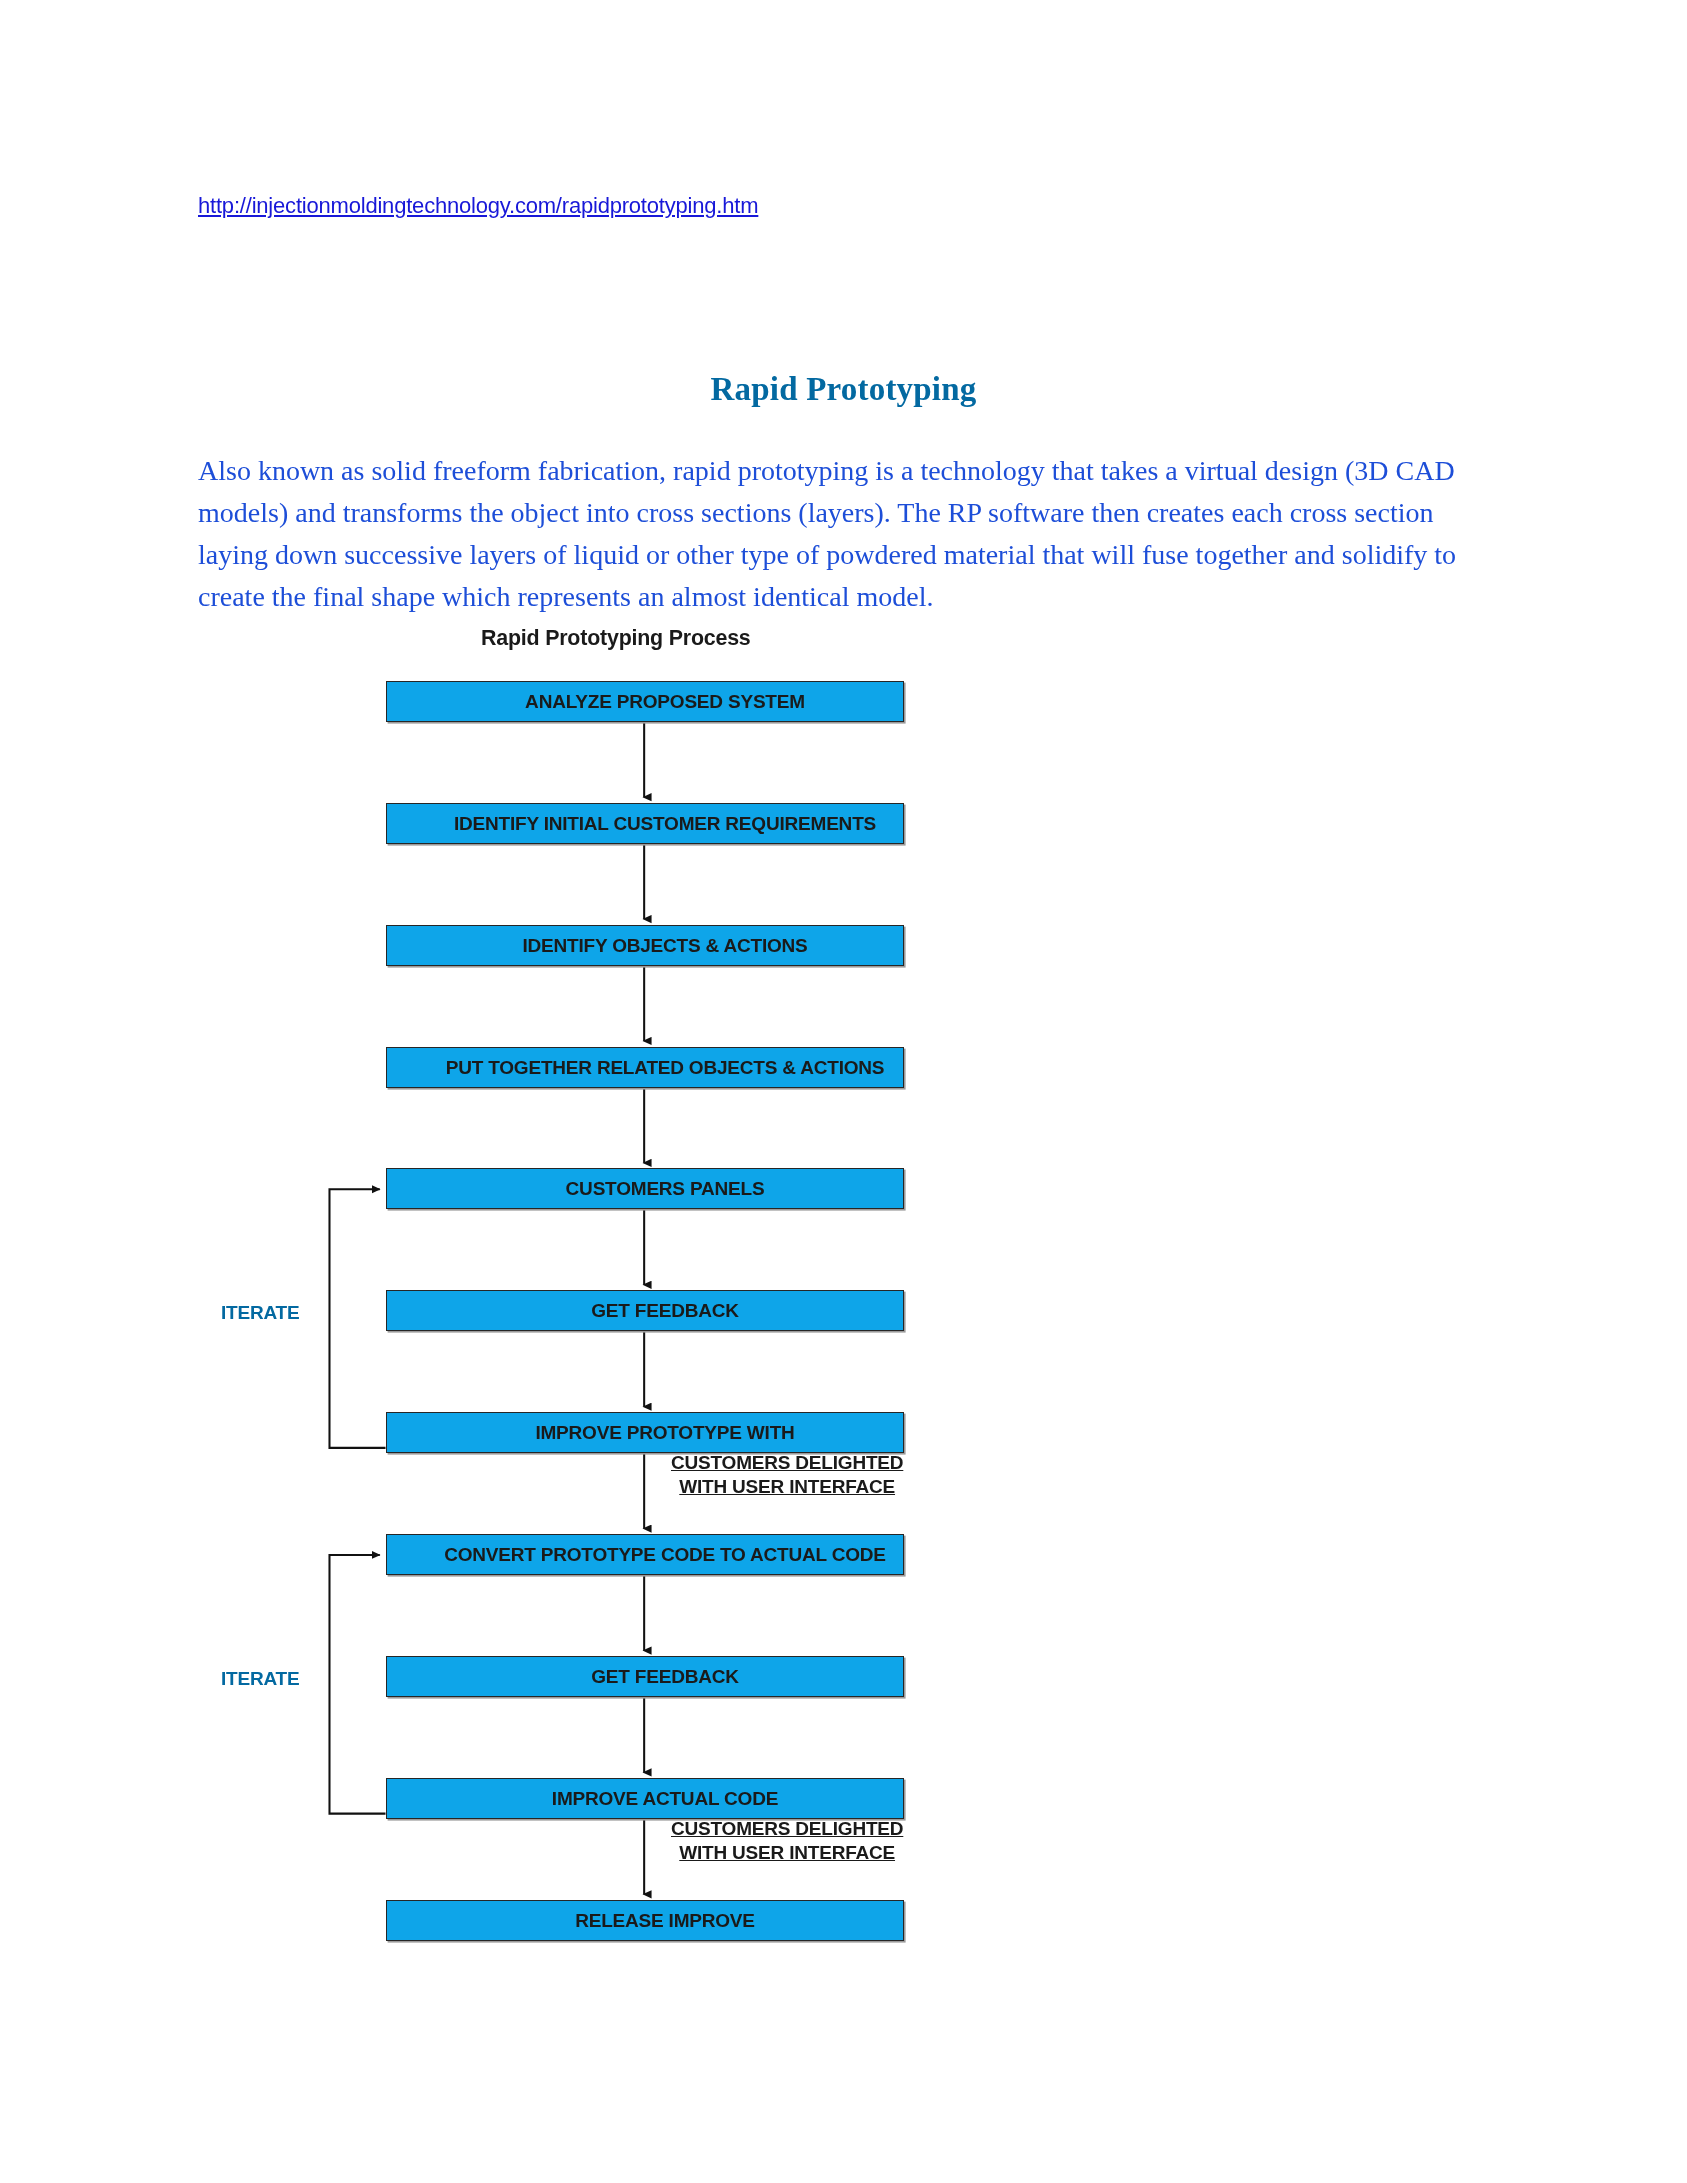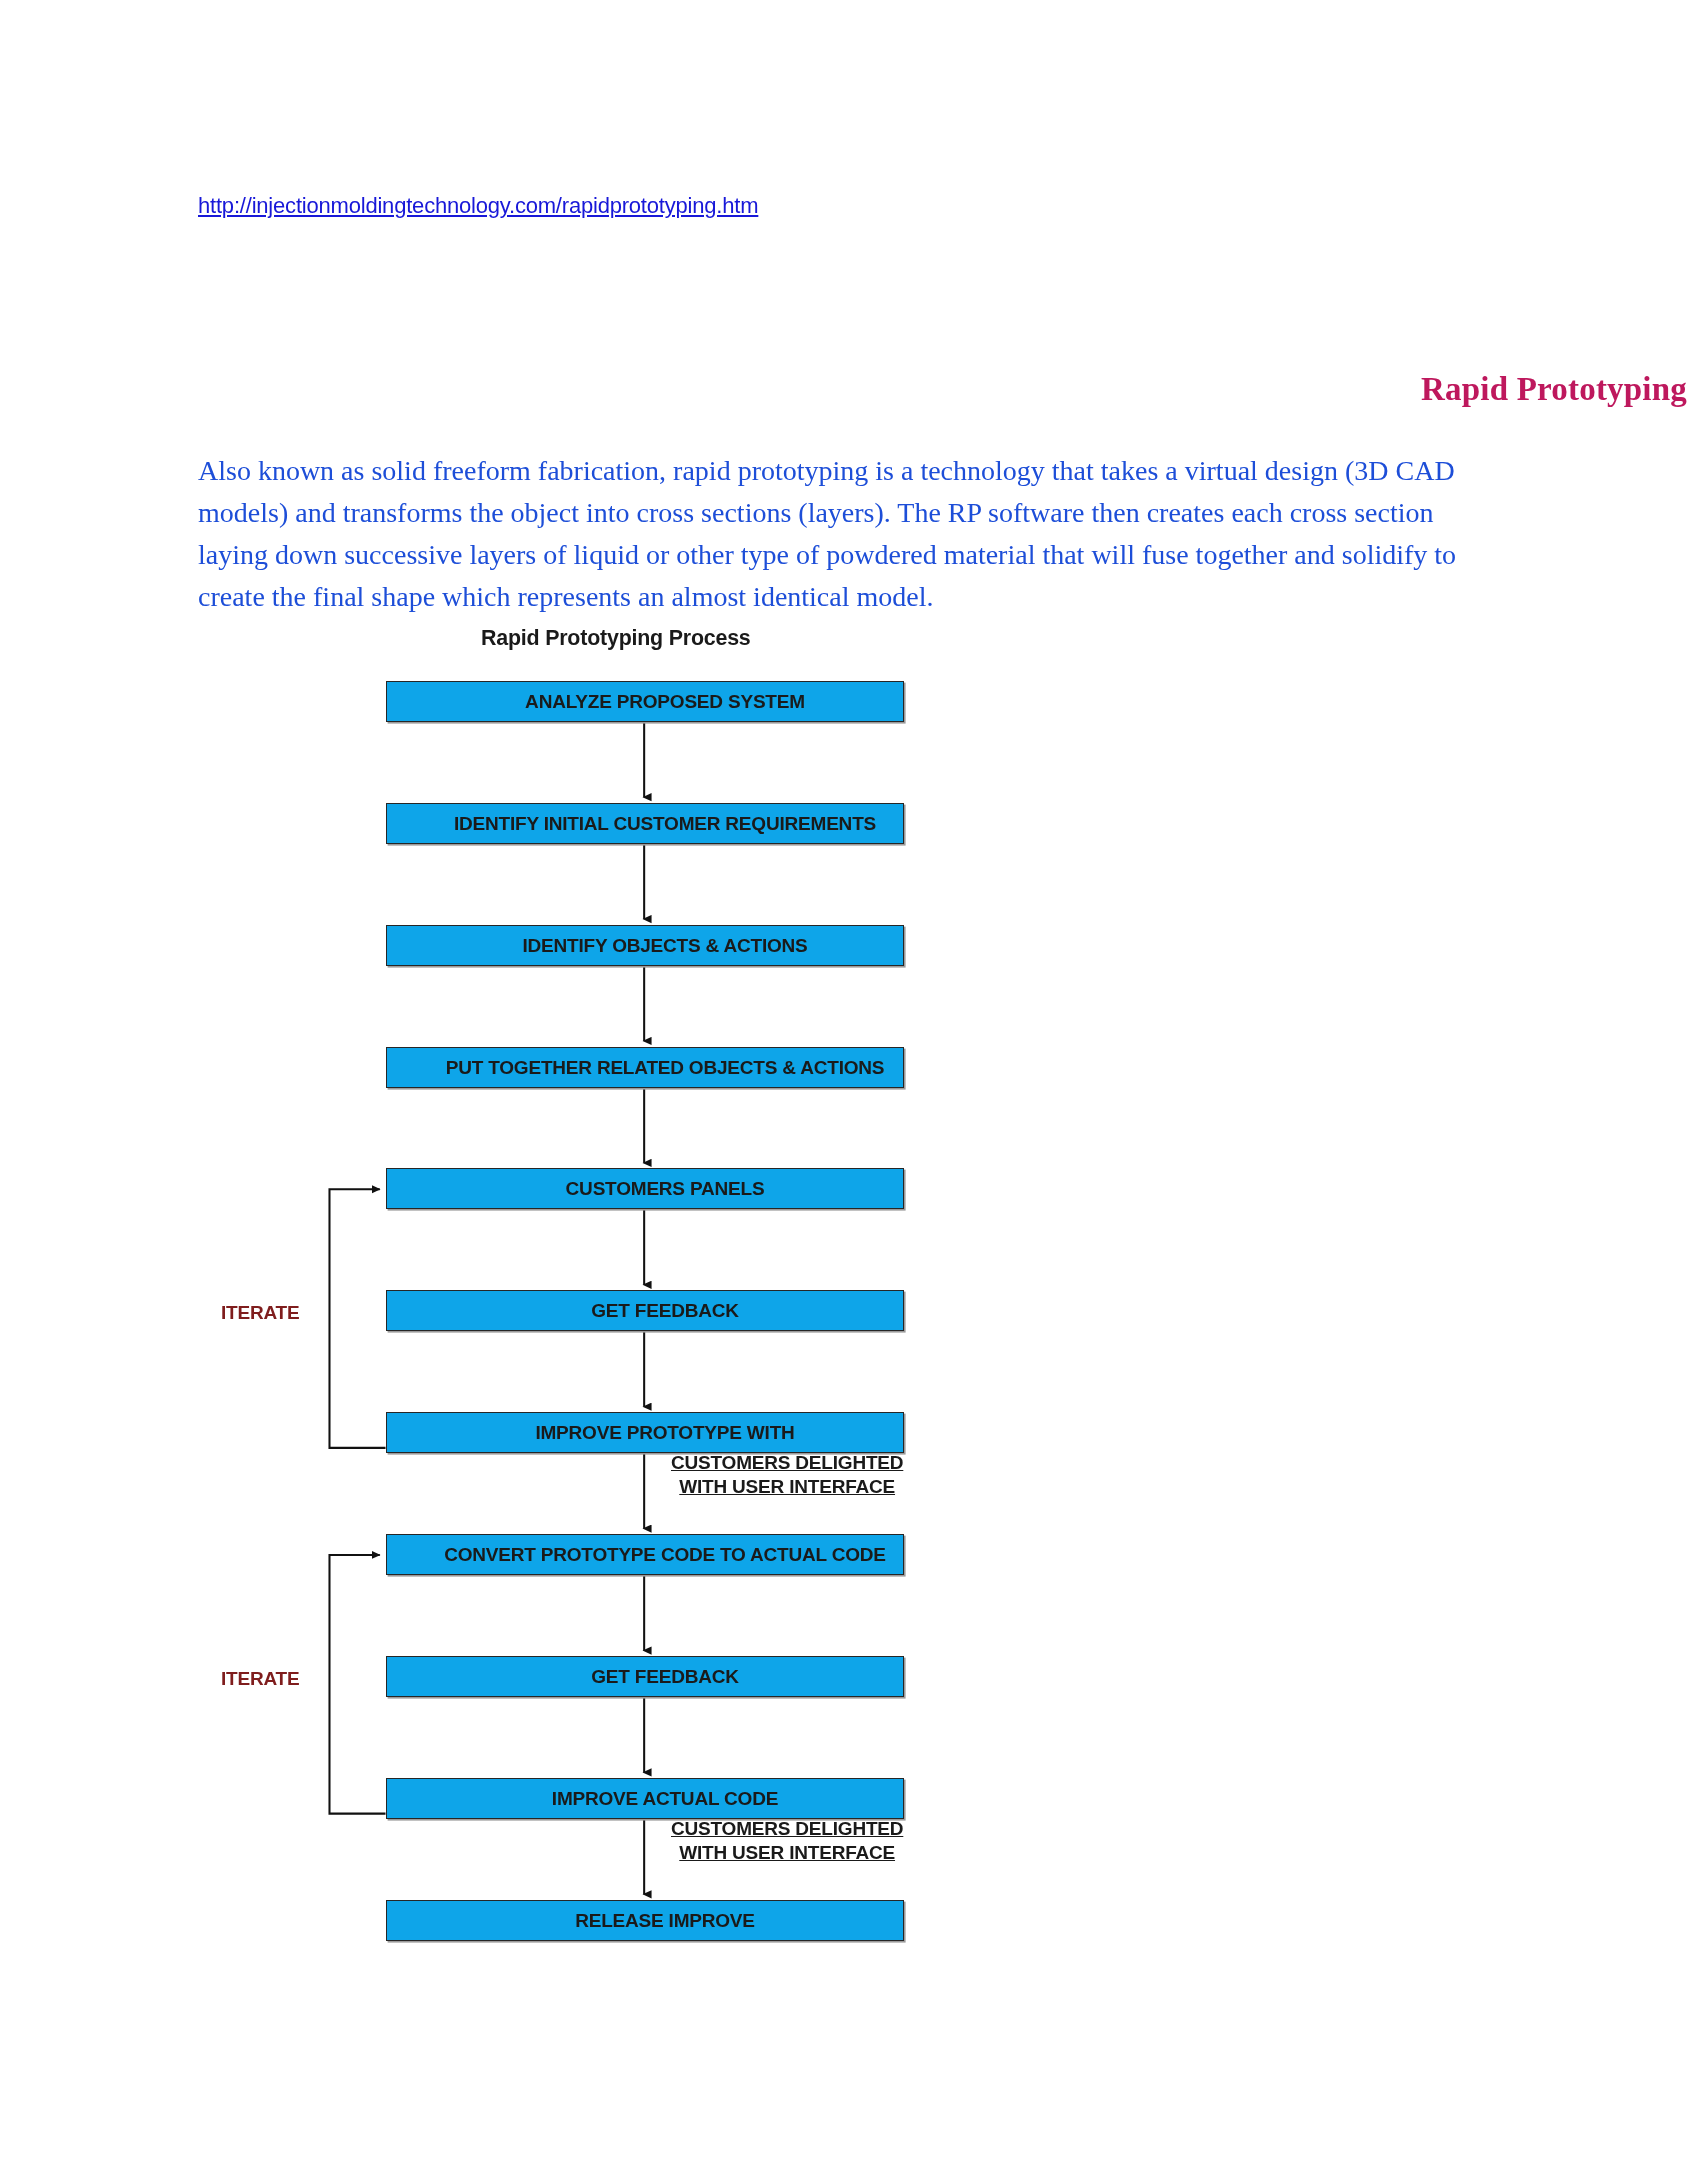--- a/index.html
+++ b/index.html
@@ -36,25 +36,25 @@
     letter-spacing: -0.2px;
     white-space: nowrap;
   }
 
   
   .doc-title {
     position: absolute;
     left: 0;
     top: 349px;
     width: 1687px;
-    text-align: right;
+    text-align: center;
     font-family: "Liberation Serif", serif;
     font-weight: bold;
     font-size: 33px;
-    color: #be185d;
+    color: #0369a1;
     letter-spacing: 0.2px;
   }
 
   
   .doc-paragraph {
     position: absolute;
     left: 198px;
     top: 422px;
     width: 1259px;
     font-family: "Liberation Serif", serif;
@@ -113,21 +113,21 @@
     color: #1a1a1a;
     white-space: nowrap;
   }
 
   .fc-iterate {
     position: absolute;
     font-family: "Liberation Sans", sans-serif;
     font-weight: bold;
     font-size: 19px;
     letter-spacing: -0.2px;
-    color: #7f1d1d;
+    color: #0369a1;
     white-space: nowrap;
   }
 
   .fc-note {
     position: absolute;
     font-family: "Liberation Sans", sans-serif;
     font-weight: bold;
     font-size: 19px;
     line-height: 24px;
     letter-spacing: -0.2px;

